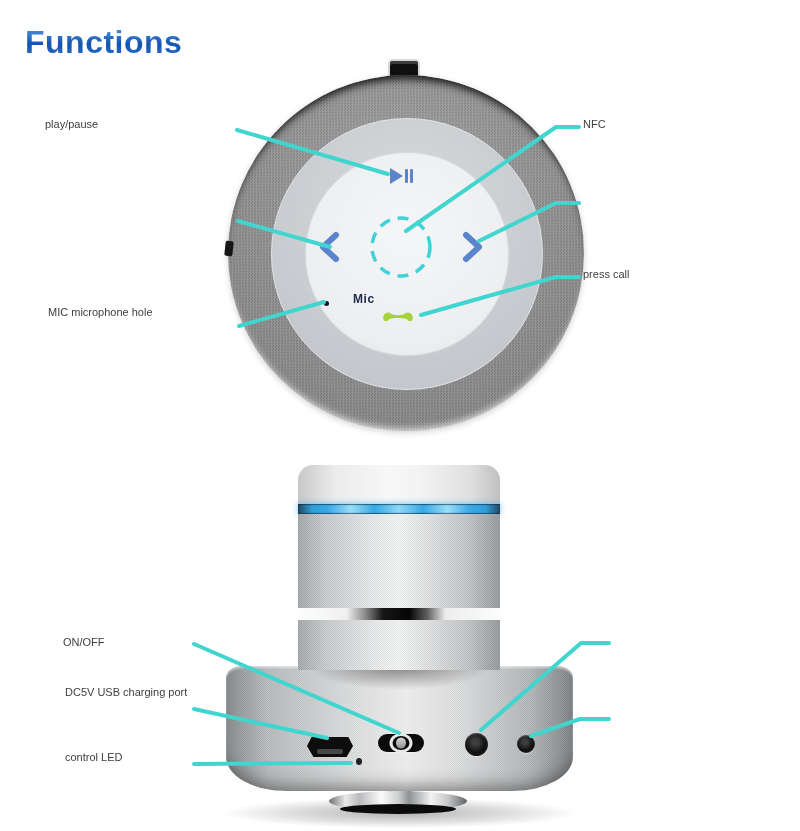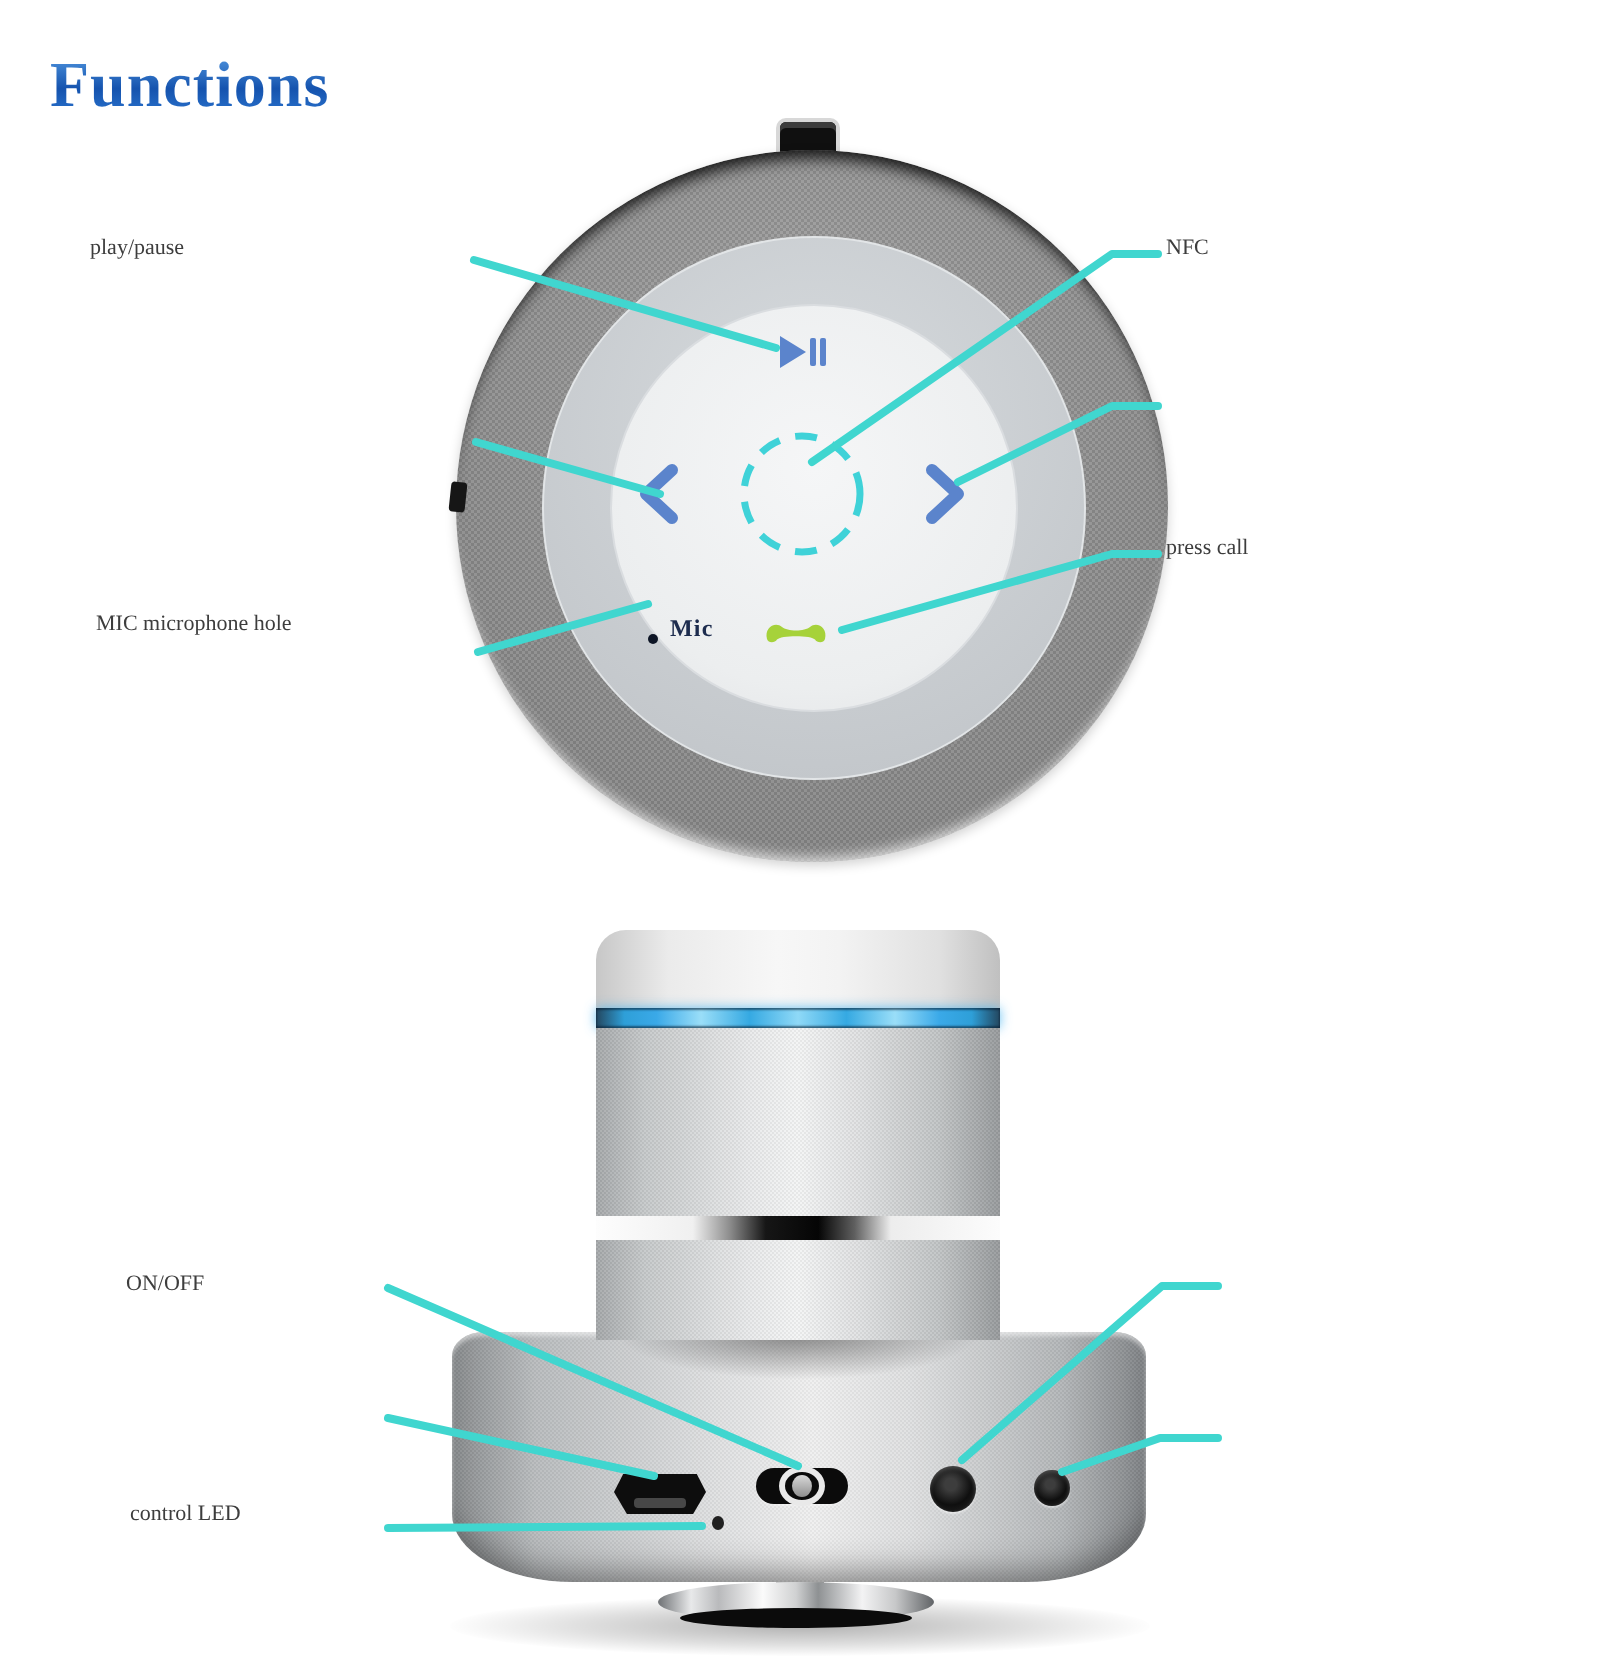--- a/index.html
+++ b/index.html
@@ -1,19 +1,19 @@
 <!DOCTYPE html>
 <html style="--title-blue-top: #5ba2e8; --title-blue-mid: #1553ae; --title-blue-bottom: #2f7ad4; --leader-line: #40d6cf; --label-text: #3d3d3d; --control-icon-blue: #5b84cc; --nfc-dash-cyan: #3fd2d8; --answer-call-green: #a6d23a; --led-ring-blue: #3aa9e8;"><head>
 <meta charset="utf-8">
 <style>
   html,body { margin:0; padding:0; background:#ffffff; }
   .canvas {
     position:relative; width:687px; height:831px; overflow:hidden;
     background:#ffffff;
-    font-family:Liberation Serif, serif;
+    font-family:Liberation Sans, sans-serif;
   }
   .abs { position:absolute; }
 
   
   .title {
     position:absolute; left:25px; top:24px; margin:0;
     font-size:32px; font-weight:700; letter-spacing:0.5px;
     color:var(--title-blue-mid,#1553ae);
   }
   @supports (-webkit-background-clip: text) {
@@ -70,21 +70,21 @@
     border-left:13px solid var(--control-icon-blue,#5b84cc);
     border-top:8px solid transparent; border-bottom:8px solid transparent;
   }
   .pp-icon .bar { width:3px; height:14px; background:var(--control-icon-blue,#5b84cc); border-radius:1px; }
   .nfc-svg { left:368px; top:214px; z-index:7; }
   .nfc-svg circle { fill:none; stroke:var(--nfc-dash-cyan,#3fd2d8); stroke-width:3.5; }
   .chev-svg { z-index:7; }
   .chev-svg path { fill:none; stroke:var(--control-icon-blue,#5b84cc); stroke-width:6; stroke-linecap:round; stroke-linejoin:round; }
   .chev-left { left:318px; top:231px; }
   .chev-right { left:462px; top:231px; }
-  .mic-eng { left:324px; top:307px; display:flex; align-items:flex-end; gap:6px; z-index:7; }
+  .mic-eng { left:324px; top:292px; display:flex; align-items:flex-end; gap:24px; z-index:7; }
   .mic-dot { width:5px; height:5px; border-radius:50%; background:#0d1525; }
   .mic-text { font-size:12px; font-weight:700; letter-spacing:0.6px; color:#1d2c4e; }
   .phone-svg { left:381px; top:307px; z-index:7; }
   .phone-svg path { fill:var(--answer-call-green,#a6d23a); }
 
   
   .ground-shadow {
     left:225px; top:798px; width:350px; height:30px; border-radius:50%; z-index:1;
     background:radial-gradient(ellipse at center, rgba(0,0,0,0.30) 0%, rgba(0,0,0,0.12) 45%, rgba(0,0,0,0) 72%);
   }
@@ -235,15 +235,16 @@
     <polyline points="194,764 351,763"></polyline>
     <polyline points="609,643 581,643 481,730"></polyline>
     <polyline points="609,719 580,719 531,736"></polyline>
   </svg>
 
   <div class="ann" style="left:45px; top:117px;">play/pause</div>
   <div class="ann" style="left:48px; top:305px; width:155px;">MIC microphone hole</div>
   <div class="ann" style="left:583px; top:117px;">NFC</div>
   <div class="ann" style="left:583px; top:267px;">press call</div>
   <div class="ann" style="left:63px; top:635px;">ON/OFF</div>
+  <div class="ann" style="left:65px; top:685px; width:125px;">DC5V USB charging port</div>
   <div class="ann" style="left:65px; top:750px;">control LED</div>
 
 </div>
 
 </body></html>

